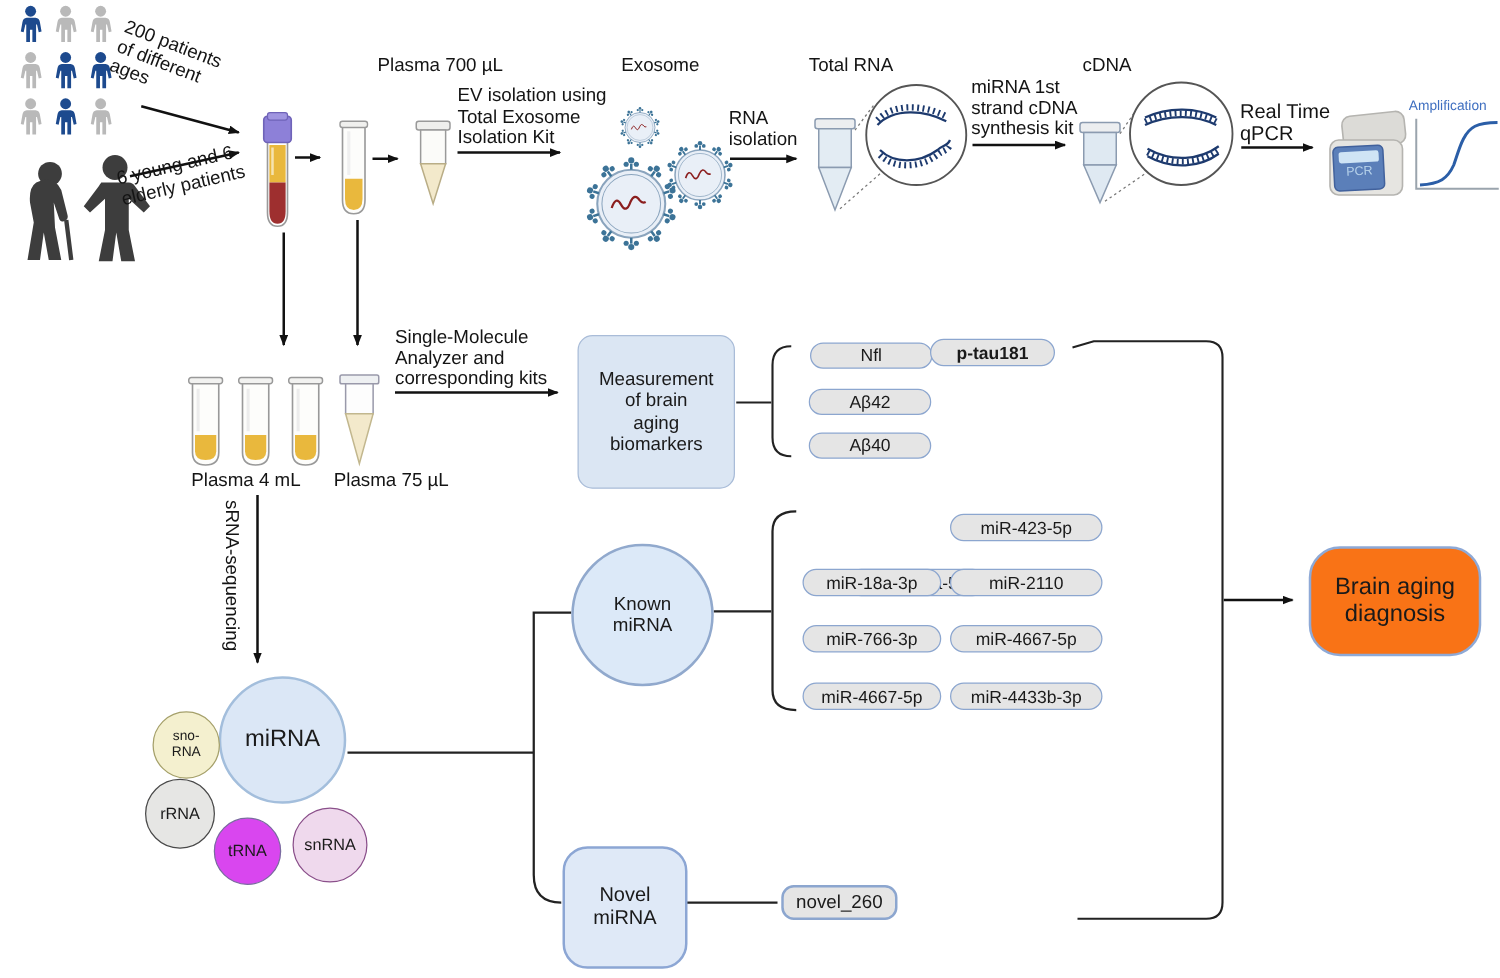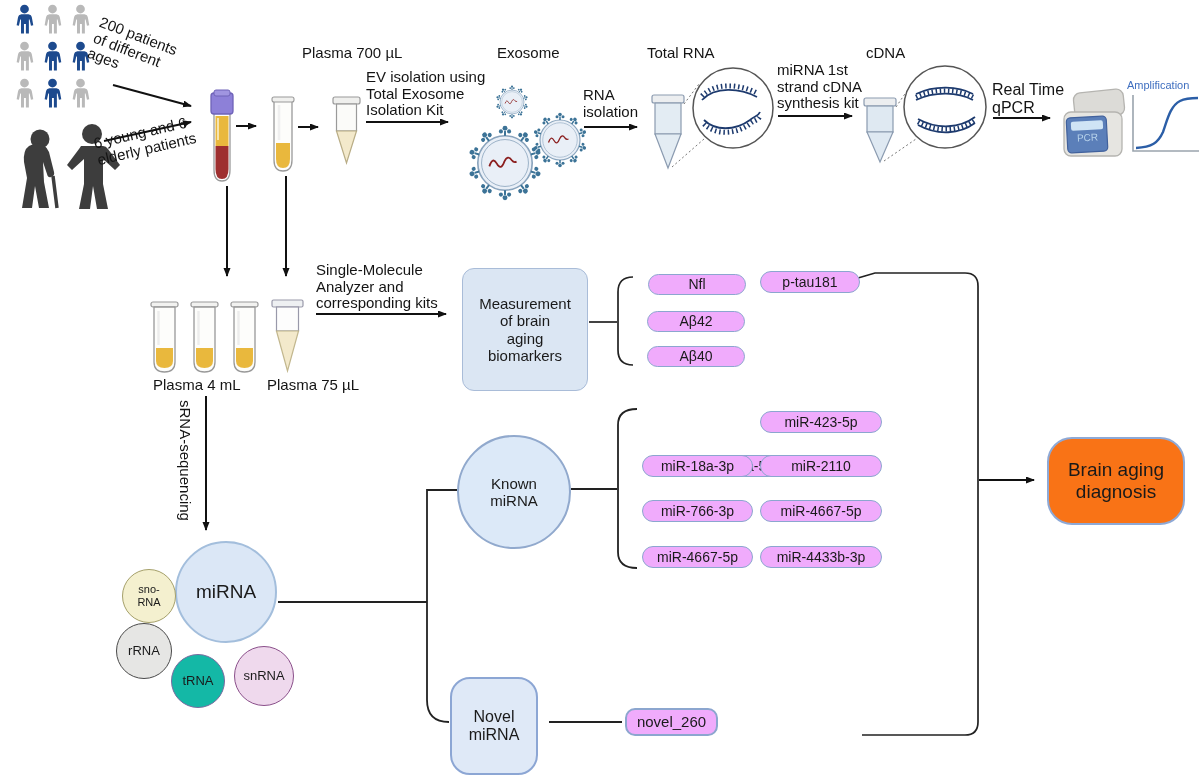--- a/index.html
+++ b/index.html
@@ -2,21 +2,21 @@
 <html><head>
 <meta charset="utf-8">
 <style>
   html,body{margin:0;padding:0;background:#fff;}
   #stage{position:relative;width:1200px;height:782px;background:#fff;overflow:hidden;
          font-family:"Liberation Sans",sans-serif;color:#1a1a1a;}
   svg{position:absolute;left:0;top:0;}
   .lbl{position:absolute;font-size:15px;line-height:1.1;white-space:pre-line;color:#141414;}
   .node{position:absolute;display:flex;align-items:center;justify-content:center;
         text-align:center;white-space:pre-line;box-sizing:border-box;line-height:1.15;}
-  .pill{border:1.6px solid #8ca6cf;border-radius:999px;background:#f0abfc;font-size:14px;}
+  .pill{border:1.6px solid #8ca6cf;border-radius:999px;background:#e5e5e5;font-size:14px;}
   .roundbox{background:#dde8f6;border:1.7px solid #9db3d6;}
   .circle{border-radius:50%;}
   .vtext{writing-mode:vertical-rl;}
 </style>
 </head>
 <body>
 
 <div id="stage">
 
 <svg width="1200" height="782" viewBox="0 0 1200 782">
@@ -248,44 +248,44 @@
 corresponding kits</div>
 
 <div class="lbl vtext" style="left:176px;top:400px;height:145px;">sRNA-sequencing</div>
 
 <div class="node roundbox" style="left:462px;top:268px;width:126px;height:123px;border-radius:12px;background:#dbe6f3;border-color:#a9bcd8;font-size:15px;">Measurement
 of brain
 aging
 biomarkers</div>
 
 <div class="node pill" style="left:648px;top:274px;width:98px;height:21px;">Nfl</div>
-<div class="node pill" style="left:760px;top:271px;width:100px;height:22px;">p-tau181</div>
+<div class="node pill" style="left:744px;top:271px;width:100px;height:22px;font-weight:bold;">p-tau181</div>
 <div class="node pill" style="left:647px;top:311px;width:98px;height:21px;">Aβ42</div>
 <div class="node pill" style="left:647px;top:346px;width:98px;height:21px;">Aβ40</div>
 
 <div class="node circle" style="left:457px;top:435px;width:114px;height:114px;background:#dce9f8;border:2px solid #91a9cd;font-size:15px;">Known
 miRNA</div>
 
 <div class="node pill" style="left:678px;top:411px;width:111px;height:22px;margin-top:44px;">miR-146a-5p</div>
 <div class="node pill" style="left:760px;top:411px;width:122px;height:22px;">miR-423-5p</div>
 <div class="node pill" style="left:642px;top:455px;width:111px;height:22px;">miR-18a-3p</div>
 <div class="node pill" style="left:760px;top:455px;width:122px;height:22px;">miR-2110</div>
 <div class="node pill" style="left:642px;top:500px;width:111px;height:22px;">miR-766-3p</div>
 <div class="node pill" style="left:760px;top:500px;width:122px;height:22px;">miR-4667-5p</div>
 <div class="node pill" style="left:642px;top:546px;width:111px;height:22px;">miR-4667-5p</div>
 <div class="node pill" style="left:760px;top:546px;width:122px;height:22px;">miR-4433b-3p</div>
 
 <div class="node circle" style="left:175px;top:541px;width:102px;height:102px;background:#dbe7f6;border:2px solid #a3bedc;font-size:19px;">miRNA</div>
 <div class="node circle" style="left:122px;top:569px;width:54px;height:54px;background:#f4f0cf;border:1.6px solid #a5a06a;font-size:11px;">sno-
 RNA</div>
 <div class="node circle" style="left:116px;top:623px;width:56px;height:56px;background:#e6e6e4;border:1.6px solid #4a4a4a;font-size:13px;">rRNA</div>
-<div class="node circle" style="left:171px;top:654px;width:54px;height:54px;background:#14b8a6;border:1.6px solid #7a6ba0;font-size:13px;">tRNA</div>
+<div class="node circle" style="left:171px;top:654px;width:54px;height:54px;background:#d946ef;border:1.6px solid #7a6ba0;font-size:13px;">tRNA</div>
 <div class="node circle" style="left:234px;top:646px;width:60px;height:60px;background:#efd9ed;border:1.6px solid #8a4f8a;font-size:13px;">snRNA</div>
 
-<div class="node roundbox" style="left:450px;top:677px;width:88px;height:98px;border-radius:20px;background:#dfe9f7;border:2px solid #8ca6d4;font-size:16px;">Novel
+<div class="node roundbox" style="left:450px;top:677px;width:100px;height:98px;border-radius:20px;background:#dfe9f7;border:2px solid #8ca6d4;font-size:16px;">Novel
 miRNA</div>
 
 <div class="node pill" style="left:625px;top:708px;width:93px;height:28px;border-radius:10px;border-width:2px;font-size:15px;">novel_260</div>
 
 <div class="node roundbox" style="left:1047px;top:437px;width:138px;height:88px;border-radius:25px;background:#f97316;border:2px solid #8ea9d6;font-size:19px;">Brain aging
 diagnosis</div>
 
 </div>
 
 </body></html>

